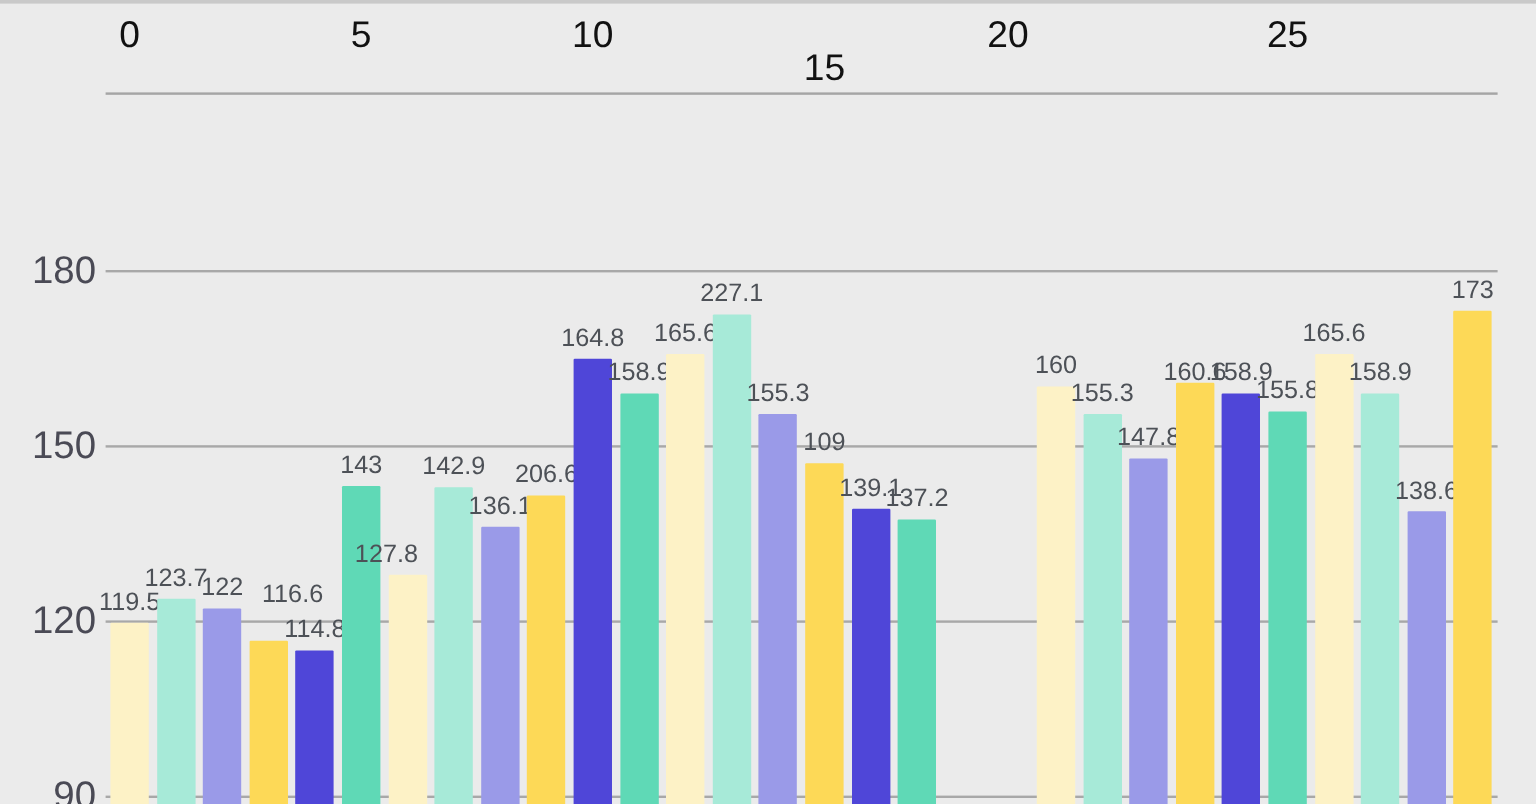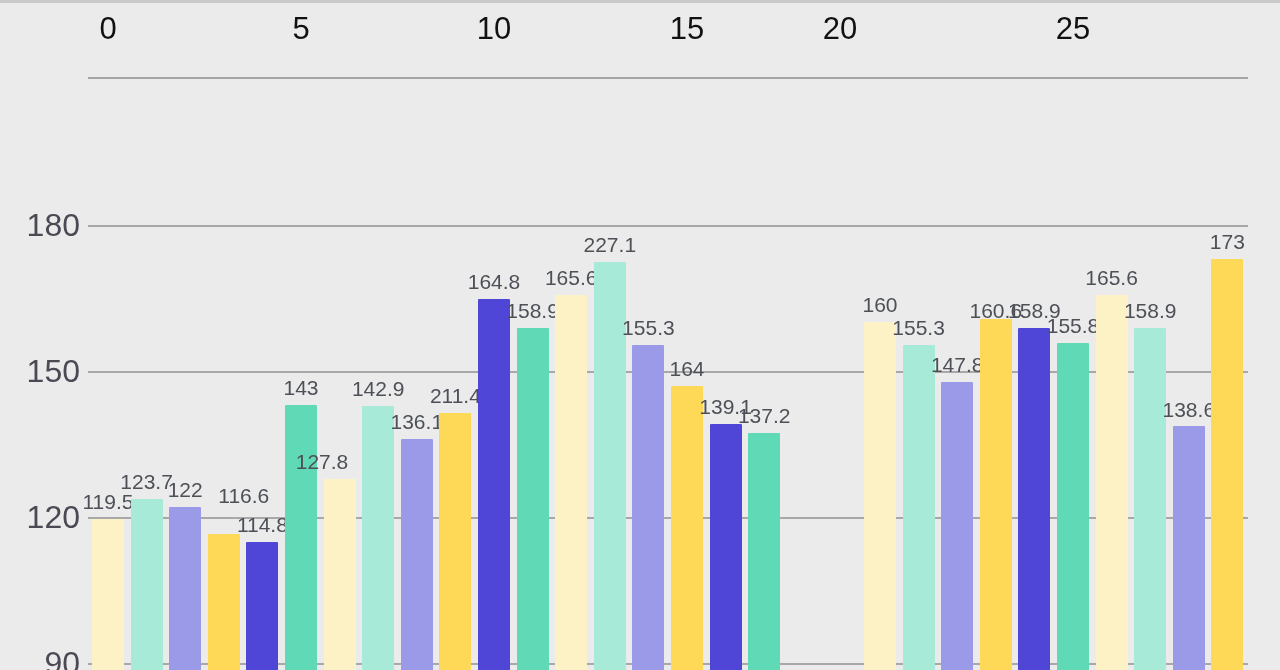--- a/index.html
+++ b/index.html
@@ -66,21 +66,21 @@
 </style>
 </head>
 <body>
 
 <div id="chart-root">
 
   <div class="xaxis-labels">
       <div class="xtick-label" style="left: 108px;">0</div>
       <div class="xtick-label" style="left: 301px;">5</div>
       <div class="xtick-label" style="left: 494px;">10</div>
-      <div class="xtick-label" style="left: 687px;">15</div>
+      <div class="xtick-label" style="left: 687px; margin-top: 28px;">15</div>
       <div class="xtick-label" style="left: 840px;">20</div>
       <div class="xtick-label" style="left: 1073px;">25</div>
     </div>
 
   <div class="plot">
       <div class="gridline top-rule" style="top: 74px;"></div>
       <div class="gridline" style="top: 660px;"></div>
       <div class="ytick-label" style="top: 660px;">90</div>
       <div class="gridline" style="top: 514px;"></div>
       <div class="ytick-label" style="top: 514px;">120</div>
@@ -100,33 +100,33 @@
       <div class="bar-label" style="left: 262.4px; top: 511.307px;">114.8</div>
       <div class="bar" style="left: 285px; width: 32px; top: 402.067px; height: 267.933px; background: rgb(95, 217, 182);"></div>
       <div class="bar-label" style="left: 301px; top: 374.067px;">143</div>
       <div class="bar" style="left: 323.6px; width: 32px; top: 476.04px; height: 193.96px; background: rgb(253, 242, 198);"></div>
       <div class="bar-label" style="left: 322px; top: 448.04px;">127.8</div>
       <div class="bar" style="left: 362.2px; width: 32px; top: 402.553px; height: 267.447px; background: rgb(167, 234, 216);"></div>
       <div class="bar-label" style="left: 378.2px; top: 374.553px;">142.9</div>
       <div class="bar" style="left: 400.8px; width: 32px; top: 435.647px; height: 234.353px; background: rgb(154, 154, 232);"></div>
       <div class="bar-label" style="left: 416.8px; top: 407.647px;">136.1</div>
       <div class="bar" style="left: 439.4px; width: 32px; top: 410.34px; height: 259.66px; background: rgb(253, 217, 87);"></div>
-      <div class="bar-label" style="left: 455.4px; top: 382.34px;">211.4</div>
+      <div class="bar-label" style="left: 455.4px; top: 382.34px;">206.6</div>
       <div class="bar" style="left: 478px; width: 32px; top: 295.973px; height: 374.027px; background: rgb(79, 70, 216);"></div>
       <div class="bar-label" style="left: 494px; top: 267.973px;">164.8</div>
       <div class="bar" style="left: 516.6px; width: 32px; top: 324.687px; height: 345.313px; background: rgb(95, 217, 182);"></div>
       <div class="bar-label" style="left: 532.6px; top: 296.687px;">158.9</div>
       <div class="bar" style="left: 555.2px; width: 32px; top: 292.08px; height: 377.92px; background: rgb(253, 242, 198);"></div>
       <div class="bar-label" style="left: 571.2px; top: 264.08px;">165.6</div>
       <div class="bar" style="left: 593.8px; width: 32px; top: 258.987px; height: 411.013px; background: rgb(167, 234, 216);"></div>
       <div class="bar-label" style="left: 609.8px; top: 230.987px;">227.1</div>
       <div class="bar" style="left: 632.4px; width: 32px; top: 342.207px; height: 327.793px; background: rgb(154, 154, 232);"></div>
       <div class="bar-label" style="left: 648.4px; top: 314.207px;">155.3</div>
       <div class="bar" style="left: 671px; width: 32px; top: 382.6px; height: 287.4px; background: rgb(253, 217, 87);"></div>
-      <div class="bar-label" style="left: 687px; top: 354.6px;">164</div>
+      <div class="bar-label" style="left: 687px; top: 354.6px;">109</div>
       <div class="bar" style="left: 709.6px; width: 32px; top: 421.047px; height: 248.953px; background: rgb(79, 70, 216);"></div>
       <div class="bar-label" style="left: 725.6px; top: 393.047px;">139.1</div>
       <div class="bar" style="left: 748.2px; width: 32px; top: 430.293px; height: 239.707px; background: rgb(95, 217, 182);"></div>
       <div class="bar-label" style="left: 764.2px; top: 402.293px;">137.2</div>
       <div class="bar" style="left: 864px; width: 32px; top: 319.333px; height: 350.667px; background: rgb(253, 242, 198);"></div>
       <div class="bar-label" style="left: 880px; top: 291.333px;">160</div>
       <div class="bar" style="left: 902.6px; width: 32px; top: 342.207px; height: 327.793px; background: rgb(167, 234, 216);"></div>
       <div class="bar-label" style="left: 918.6px; top: 314.207px;">155.3</div>
       <div class="bar" style="left: 941.2px; width: 32px; top: 378.707px; height: 291.293px; background: rgb(154, 154, 232);"></div>
       <div class="bar-label" style="left: 957.2px; top: 350.707px;">147.8</div>

